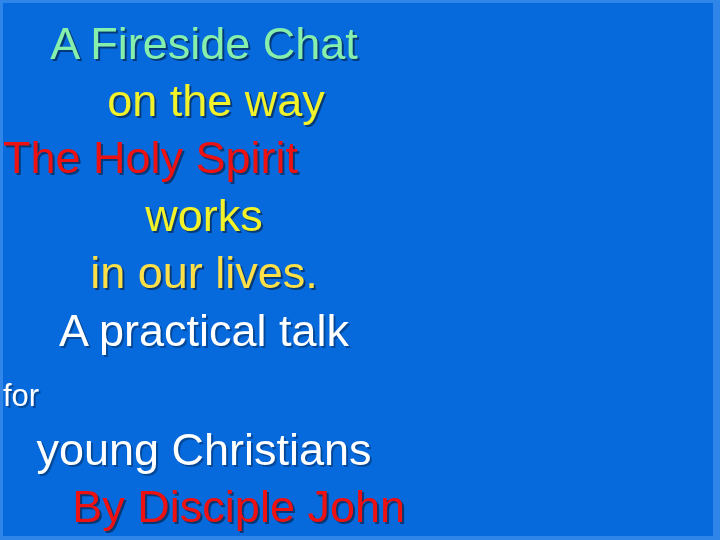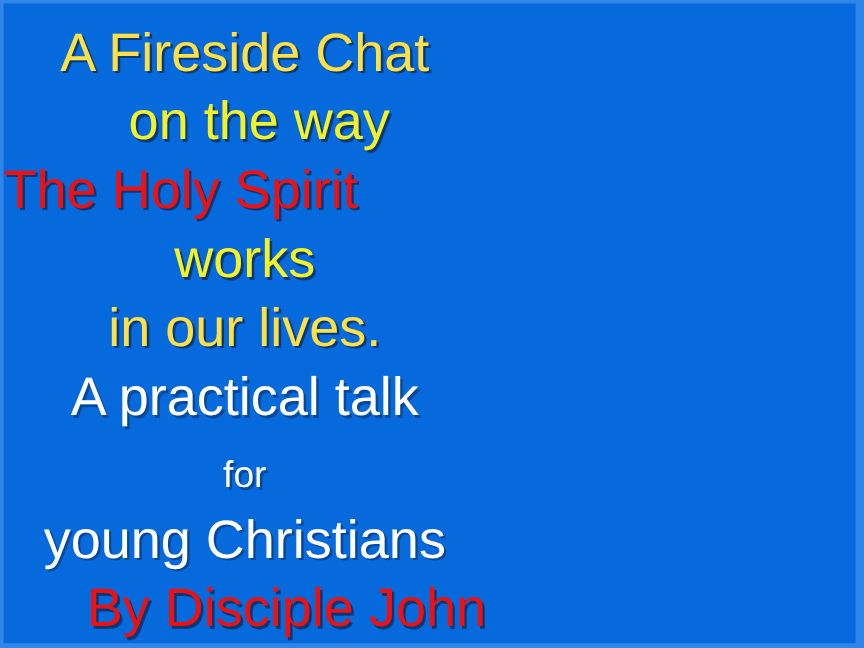--- a/index.html
+++ b/index.html
@@ -47,21 +47,21 @@
     font-weight: normal;
     letter-spacing: 0px;
   }
 
   
   .l-title1 {
     position: absolute;
     left: 0;  top: 18px;  width: 402px;
     text-align: center;
     font-size: 45px;
-    color: #fde047;
+    color: #86efac;
     text-shadow: 2px 2px 0 rgba(0,0,0,0.45);
   }
   .l-title2 {
     position: absolute;
     left: 0;  top: 75px;  width: 402px;
     text-align: center;
     font-size: 45px;
     color: #F2F22A;
     text-shadow: 2px 2px 0 rgba(0,0,0,0.45);
     padding-left: 12px;
@@ -94,21 +94,20 @@
     position: absolute;
     left: 0;  top: 305px;  width: 402px;
     text-align: center;
     font-size: 45px;
     color: #FFFFFF;
     text-shadow: 2px 2px 0 rgba(0,0,0,0.30);
   }
   .l-for {
     position: absolute;
     left: 0;  top: 377px;  width: 402px;
-    text-align: center;
     font-size: 31px;
     color: #FFFFFF;
     text-shadow: 2px 2px 0 rgba(0,0,0,0.30);
   }
   .l-young {
     position: absolute;
     left: 0;  top: 424px;  width: 402px;
     text-align: center;
     font-size: 45px;
     color: #FFFFFF;

